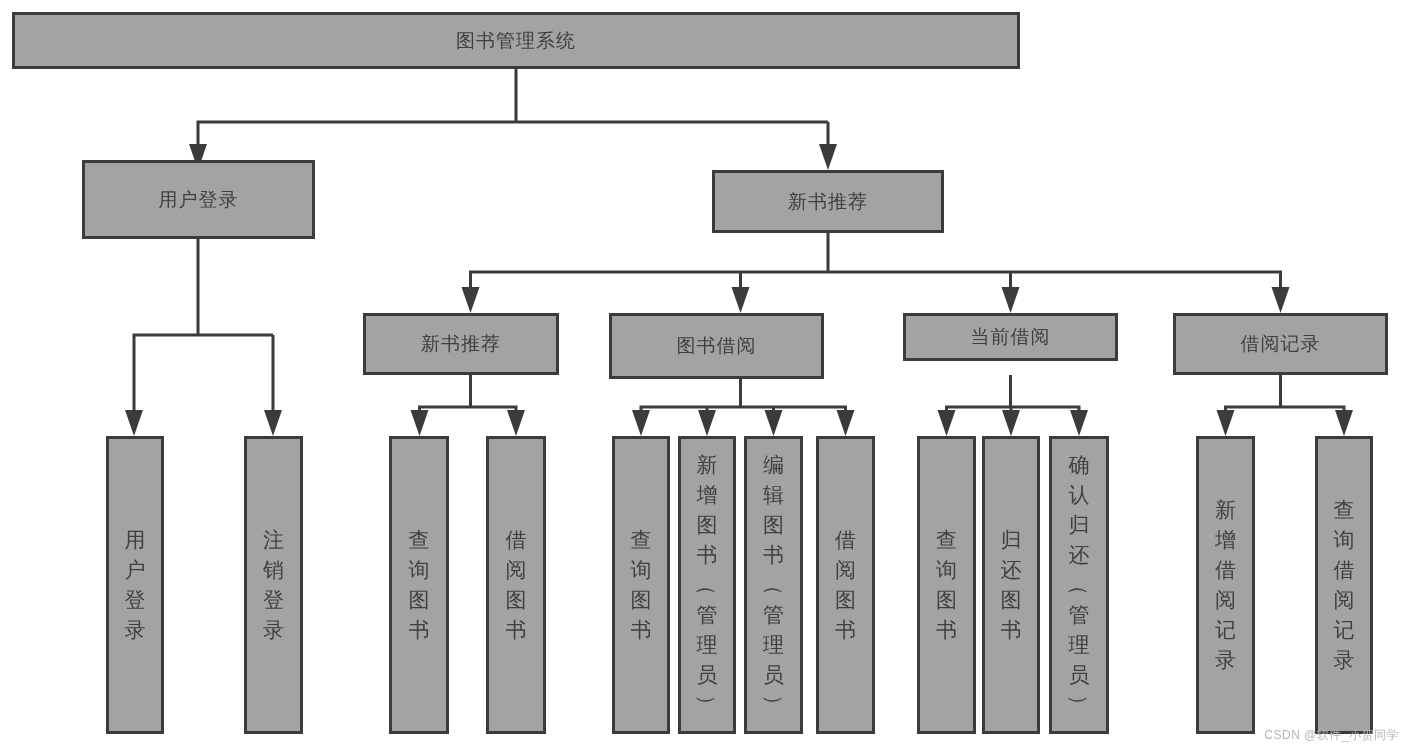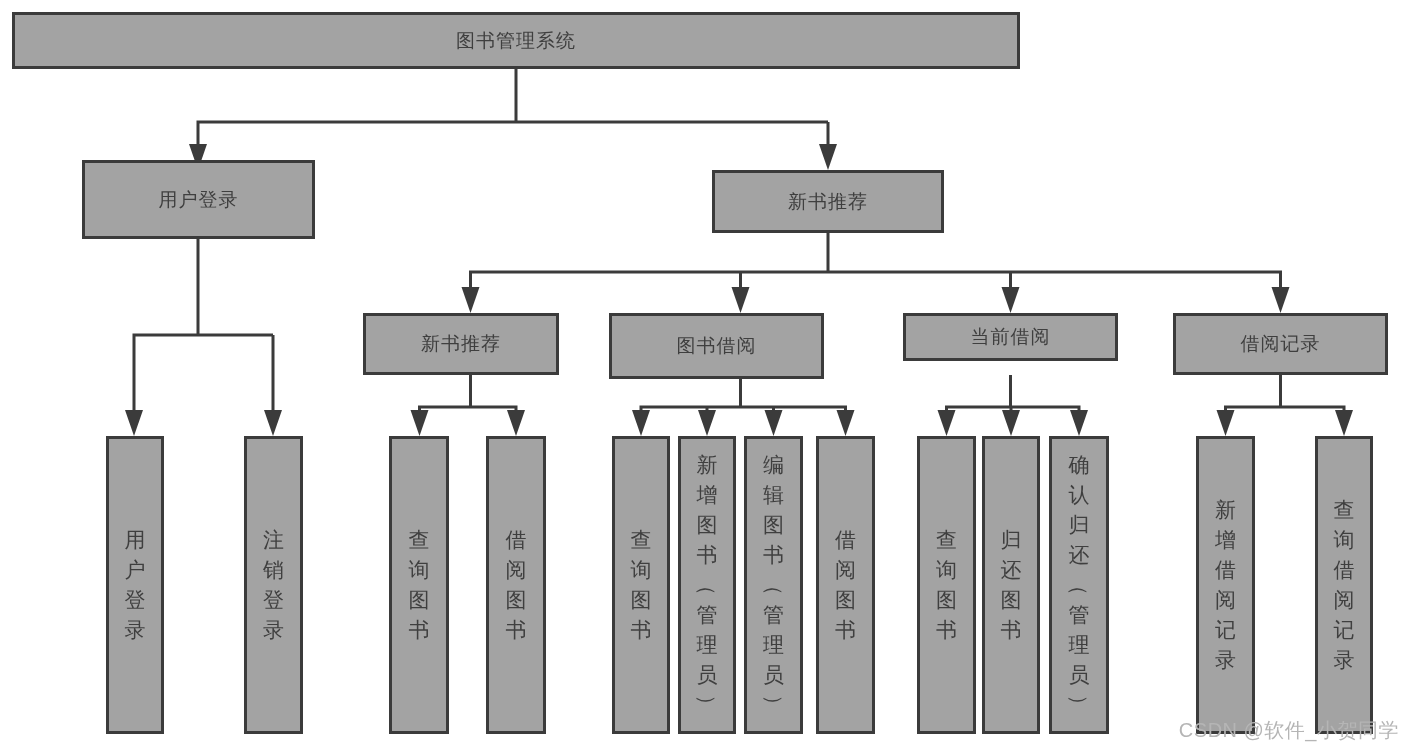--- a/index.html
+++ b/index.html
@@ -44,21 +44,21 @@
     width: 100%;
     height: 30px;
     line-height: 30px;
     text-align: center;
     font-size: 21px;
   }
   .leaf .vchar.rot { transform: rotate(90deg); }
   .watermark {
     position: absolute;
     right: 6px; bottom: 3px;
-    font-size: 20px;
+    font-size: 12px;
     color: var(--wm);
     letter-spacing: 0.5px;
     z-index: 5;
   }
 </style>
 </head>
 <body>
 
 <svg class="connectors" viewBox="0 0 1405 747" xmlns="http://www.w3.org/2000/svg">
   <g stroke="#3b3b3b" stroke-width="3" fill="none">

